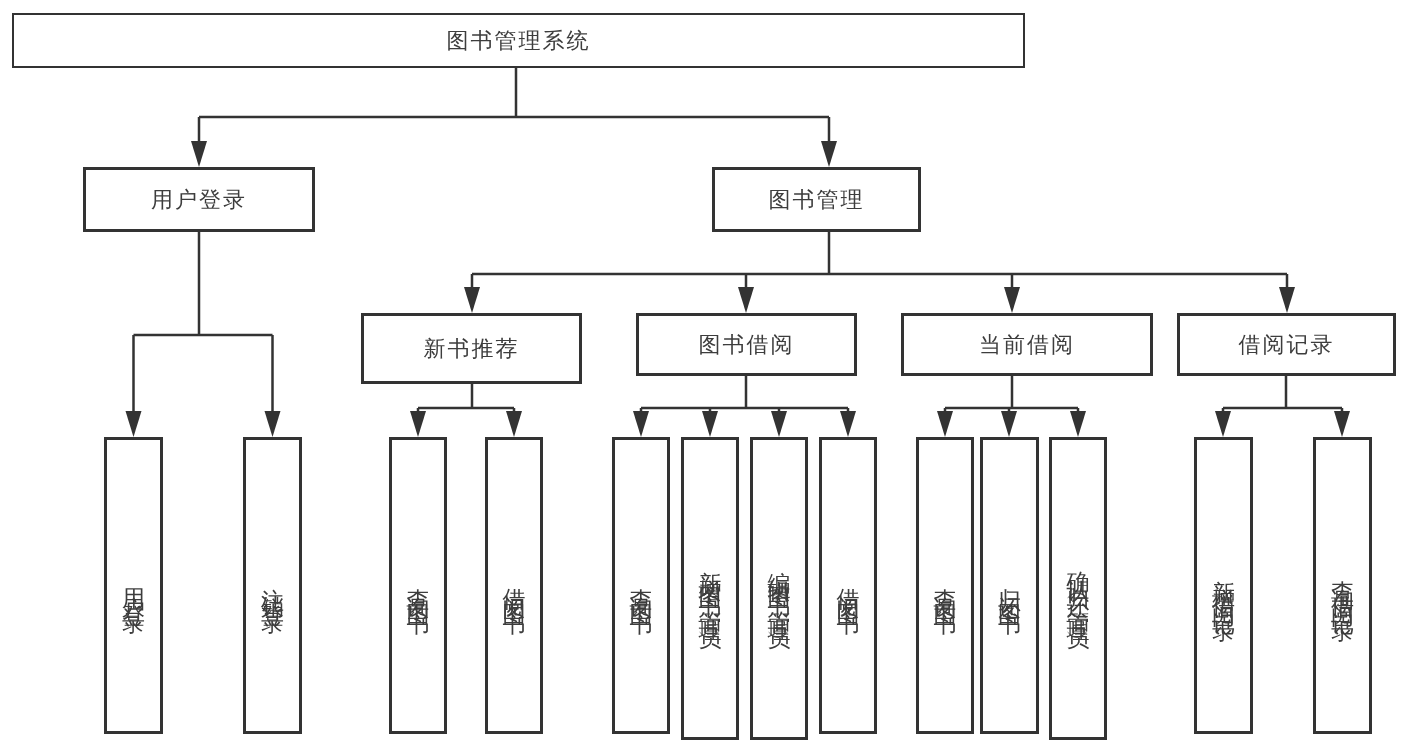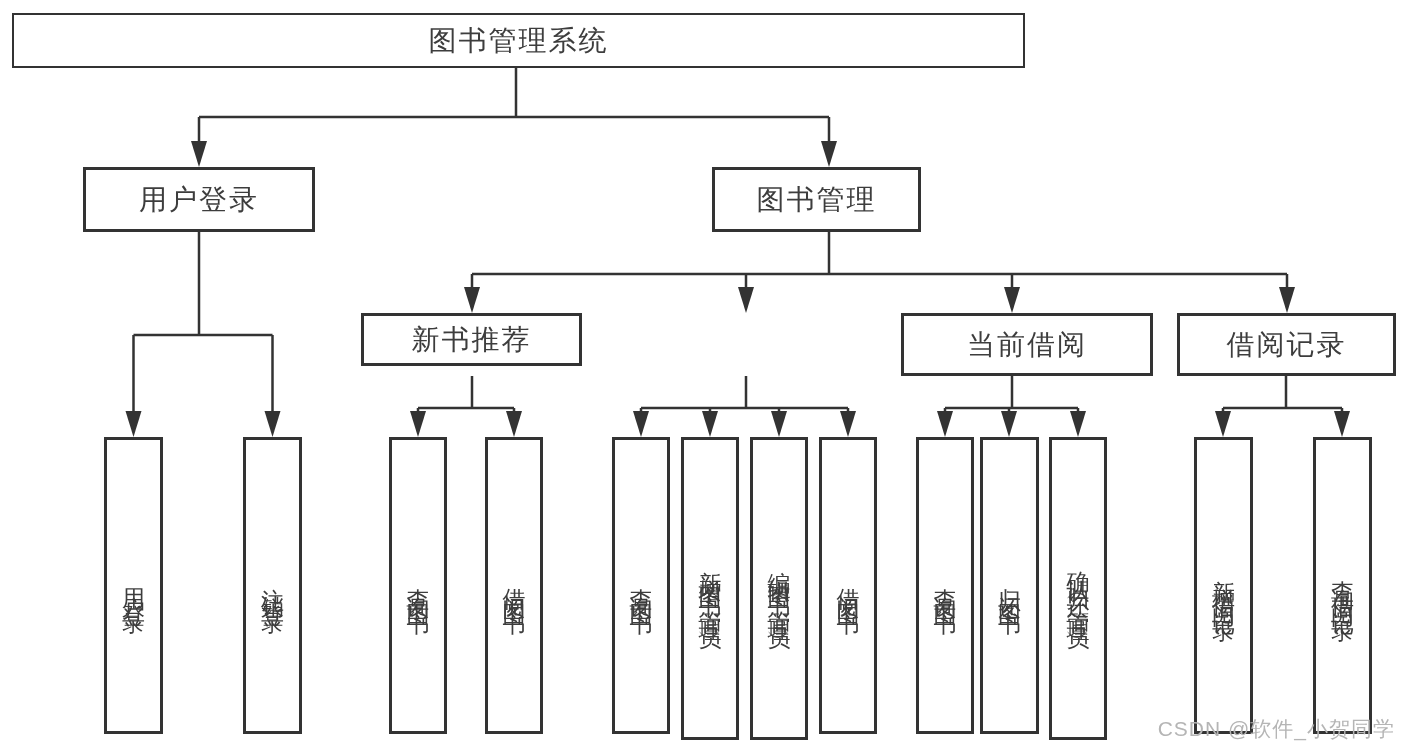--- a/index.html
+++ b/index.html
@@ -33,21 +33,21 @@
     position: absolute;
     background: var(--bg);
     border: 3px solid var(--line);
     display: flex;
     align-items: center;
     justify-content: center;
     color: var(--text);
   }
   .node.root { border-width: 2px; }
   .hlabel {
-    font-size: 28px;
+    font-size: 22px;
     letter-spacing: 2px;
     color: var(--text);
     white-space: nowrap;
   }
   .leaf .vlabel {
     writing-mode: vertical-rl;
     text-orientation: mixed;
     font-size: 23px;
     line-height: 1;
     letter-spacing: 8px;
@@ -123,22 +123,25 @@
     <span class="hlabel">图书管理系统</span>
   </div>
 
   <div class="node" style="left:83px; top:167px; width:232px; height:65px;">
     <span class="hlabel">用户登录</span>
   </div>
   <div class="node" style="left:712px; top:167px; width:209px; height:65px;">
     <span class="hlabel">图书管理</span>
   </div>
 
-  <div class="node" style="left:361px; top:313px; width:221px; height:53px;">
+  <div class="node" style="left:361px; top:313px; width:221px; height:71px;">
     <span class="hlabel">新书推荐</span>
+  </div>
+  <div class="node" style="left:636px; top:313px; width:221px; height:63px;">
+    <span class="hlabel">图书借阅</span>
   </div>
   <div class="node" style="left:901px; top:313px; width:252px; height:63px;">
     <span class="hlabel">当前借阅</span>
   </div>
   <div class="node" style="left:1177px; top:313px; width:219px; height:63px;">
     <span class="hlabel">借阅记录</span>
   </div>
 
   <div class="node leaf" style="left:104px; top:437px; width:59px; height:297px;">
     <span class="vlabel">用户登录</span>
@@ -177,15 +180,14 @@
     <span class="vlabel">确认归还（管理员）</span>
   </div>
 
   <div class="node leaf" style="left:1194px; top:437px; width:59px; height:297px;">
     <span class="vlabel">新增借阅记录</span>
   </div>
   <div class="node leaf" style="left:1313px; top:437px; width:59px; height:297px;">
     <span class="vlabel">查询借阅记录</span>
   </div>
 
-  <div class="watermark">CSDN @软件_小贺同学</div>
 
 </div>
 
 </body></html>

